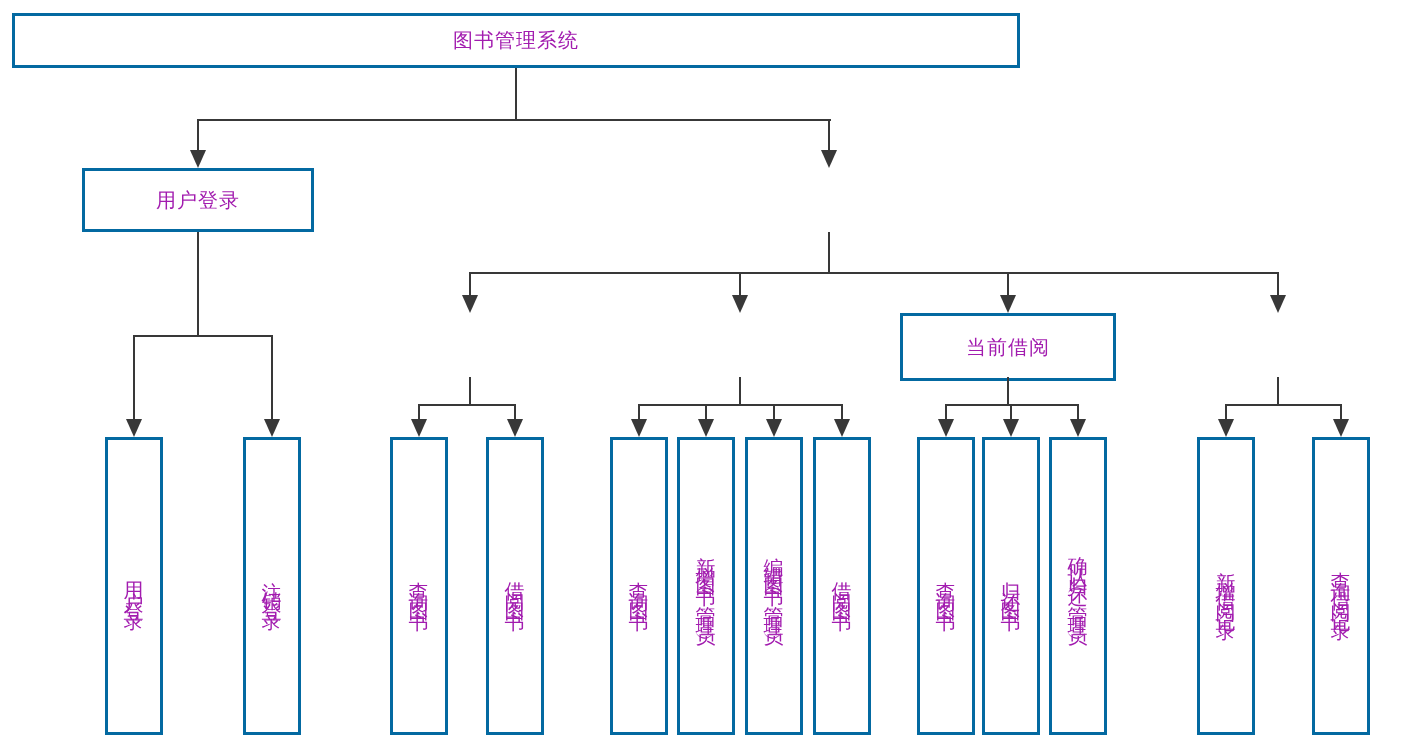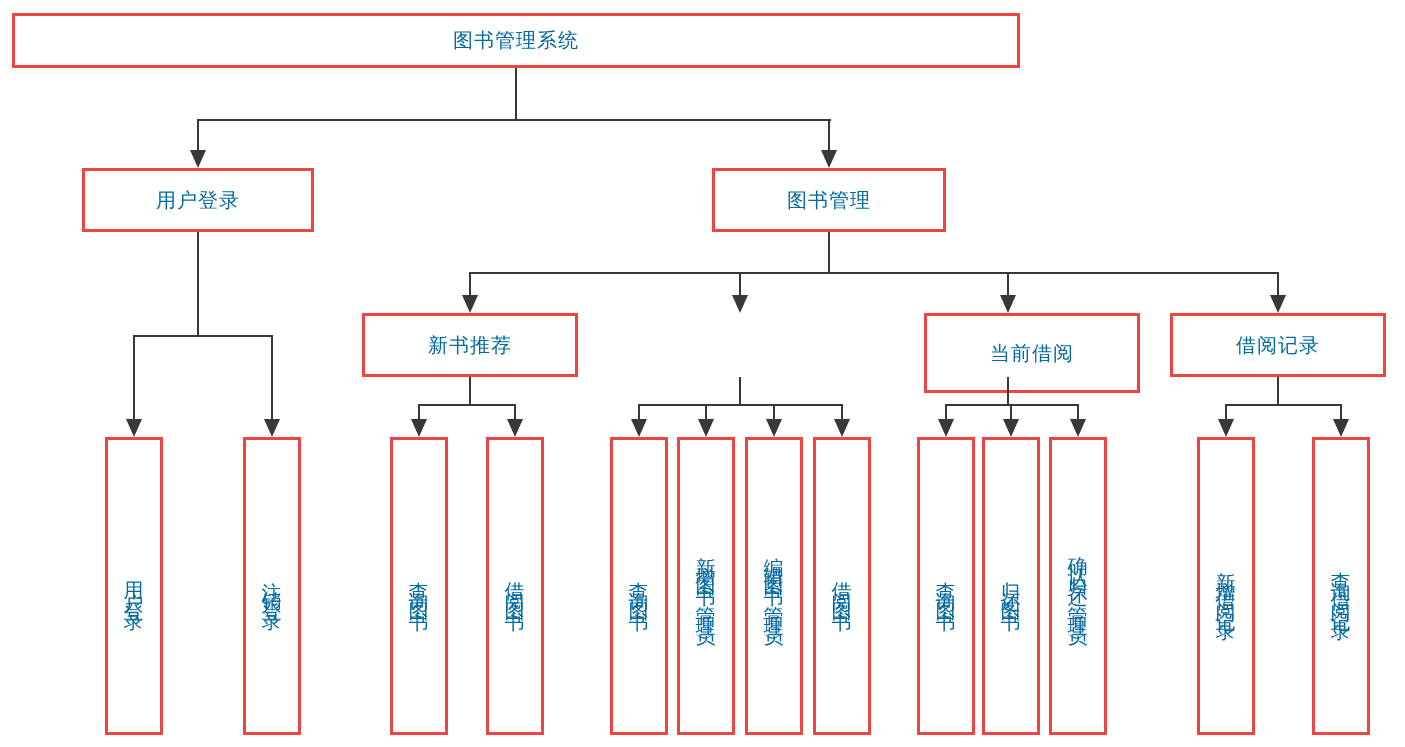--- a/index.html
+++ b/index.html
@@ -12,25 +12,25 @@
     position: relative;
     width: 1405px;
     height: 747px;
     background: #ffffff;
     overflow: hidden;
   }
   .box {
     position: absolute;
     box-sizing: border-box;
     background: #ffffff;
-    border: 3px solid #ef4444;
+    border: 3px solid #0369a1;
     display: flex;
     align-items: center;
     justify-content: center;
-    color: #0369a1;
+    color: #a21caf;
   }
   .box-h .label {
     font-size: 20px;
     letter-spacing: 1px;
     white-space: nowrap;
   }
   .leaf .label {
     writing-mode: vertical-rl;
     font-size: 20px;
     letter-spacing: 10px;
@@ -70,36 +70,27 @@
 <div id="canvas">
 
   <div class="box box-h" style="left:12px; top:13px; width:1008px; height:55px;">
     <span class="label">图书管理系统</span>
   </div>
 
   <div class="box box-h" style="left:82px; top:168px; width:232px; height:64px;">
     <span class="label">用户登录</span>
   </div>
 
-  <div class="box box-h" style="left:712px; top:168px; width:234px; height:64px;">
-    <span class="label">图书管理</span>
-  </div>
-
-  <div class="box box-h" style="left:362px; top:313px; width:216px; height:64px;">
-    <span class="label">新书推荐</span>
-  </div>
-
-
-  <div class="box box-h" style="left:924px; top:313px; width:216px; height:80px;">
+
+
+
+  <div class="box box-h" style="left:900px; top:313px; width:216px; height:68px;">
     <span class="label">当前借阅</span>
   </div>
 
-  <div class="box box-h" style="left:1170px; top:313px; width:216px; height:64px;">
-    <span class="label">借阅记录</span>
-  </div>
 
   <div class="box leaf" style="left:105px; top:437px; width:58px; height:298px;">
     <span class="label">用户登录</span>
   </div>
 
   <div class="box leaf" style="left:243px; top:437px; width:58px; height:298px;">
     <span class="label">注销登录</span>
   </div>
 
   <div class="box leaf" style="left:390px; top:437px; width:58px; height:298px;">

